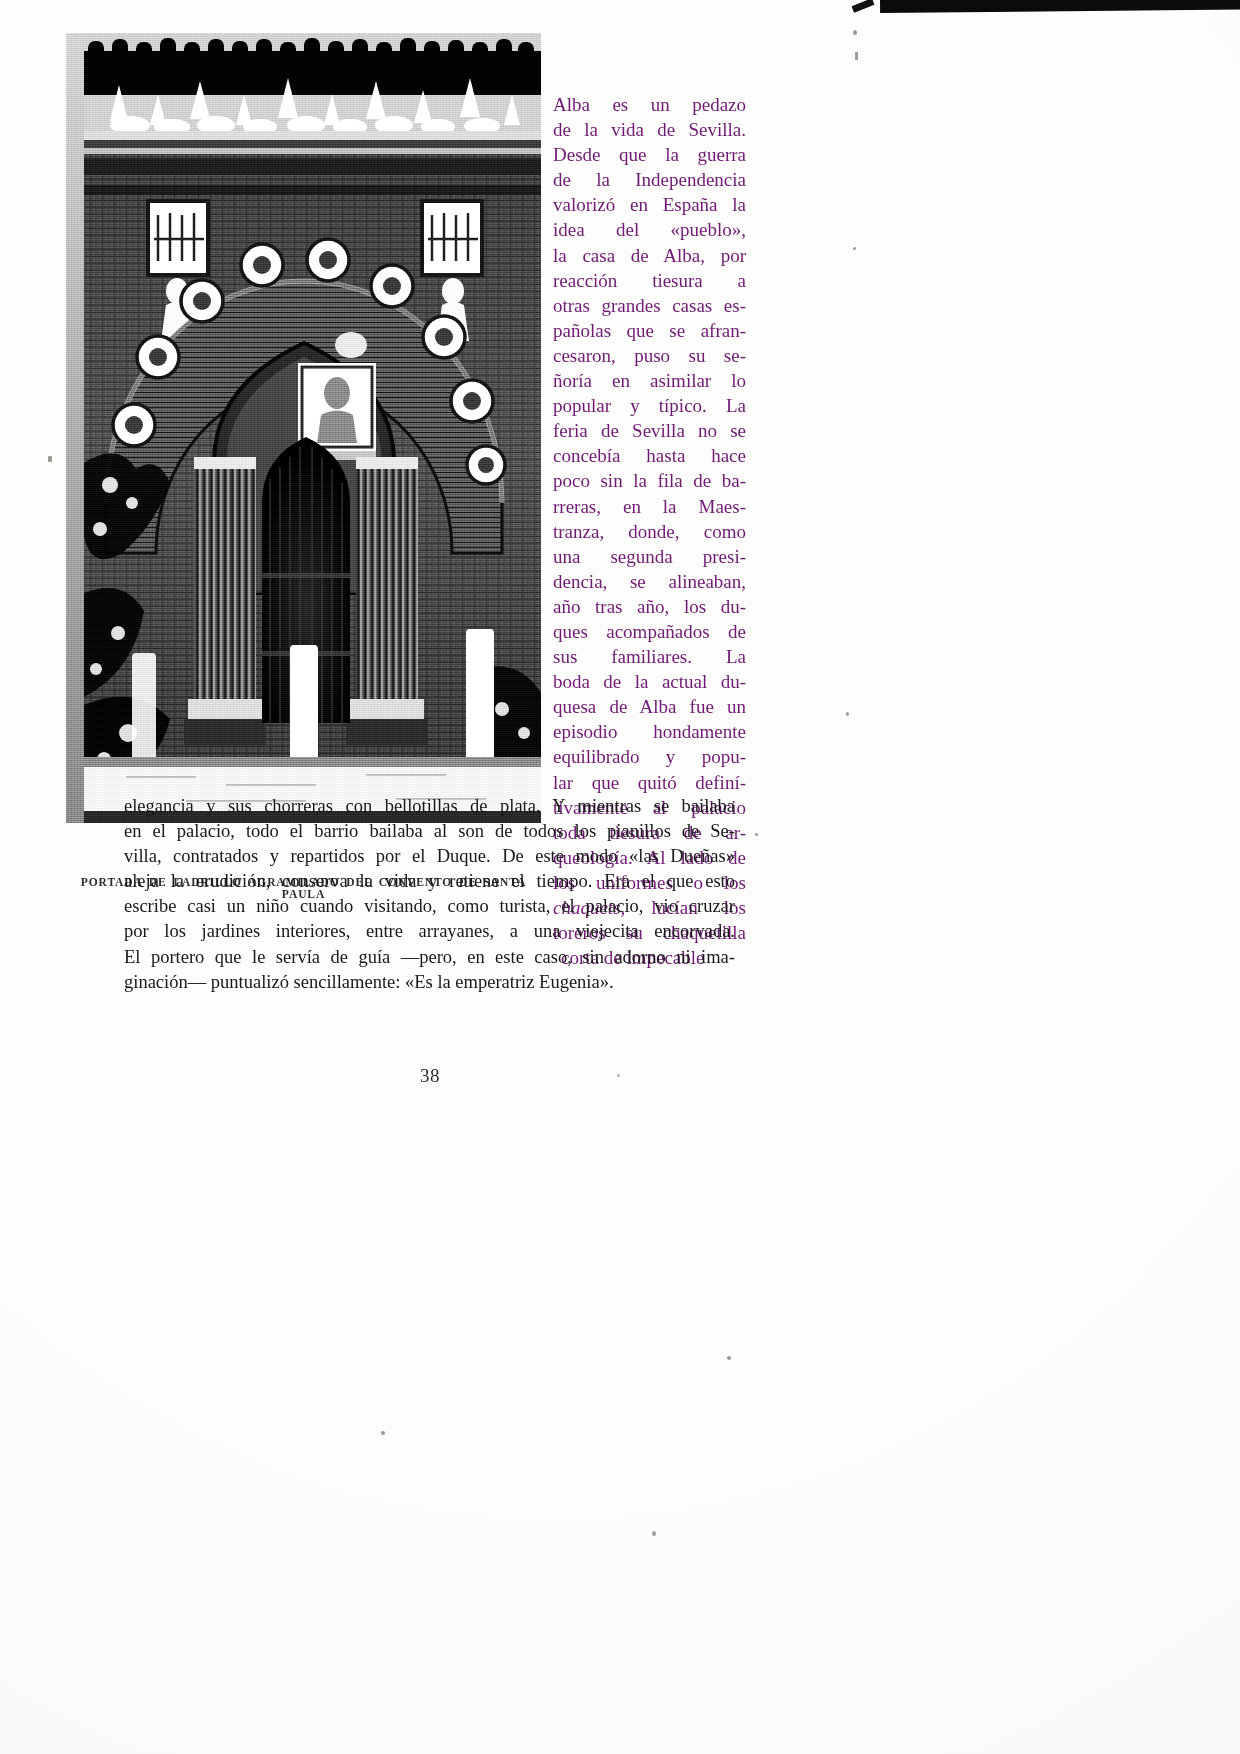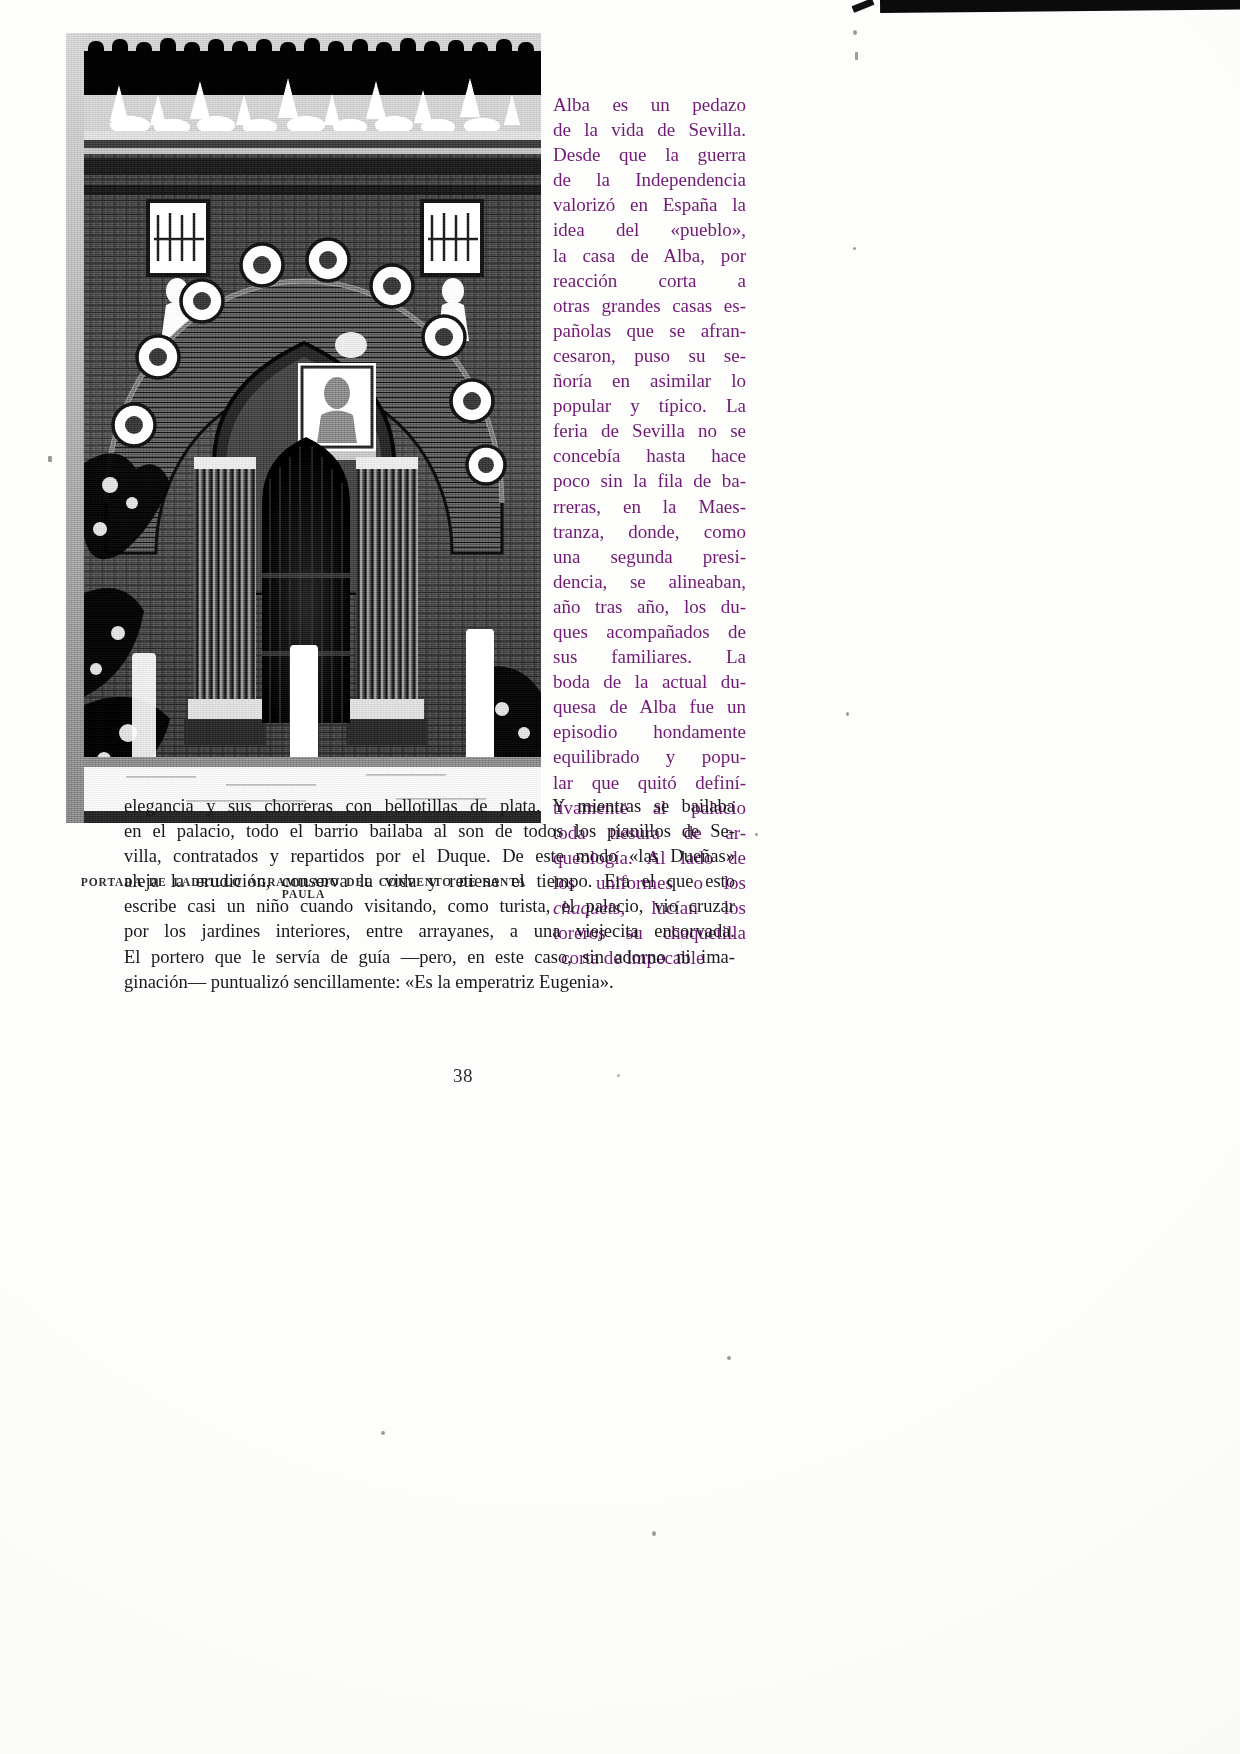--- a/index.html
+++ b/index.html
@@ -154,21 +154,20 @@
   
   .folio {
     position: absolute;
     left: 0;
     top: 1065px;
     width: 860px;
     text-align: center;
     font-size: 19px;
     color: #2a2a2c;
     letter-spacing: .5px;
-    margin-left: 33px;
   }
   .folio-dot {
     position: absolute;
     left: 617px;
     top: 1074px;
     width: 3px; height: 3px;
     background: #b4b4b0;
     border-radius: 50%;
   }
 </style>
@@ -408,21 +407,21 @@
 
   <div class="col-right">
     <p>
       <span class="ln">Alba es un pedazo</span>
       <span class="ln">de la vida de Sevilla.</span>
       <span class="ln">Desde que la guerra</span>
       <span class="ln">de la Independencia</span>
       <span class="ln">valorizó en España la</span>
       <span class="ln">idea del «pueblo»,</span>
       <span class="ln">la casa de Alba, por</span>
-      <span class="ln">reacción corta a</span>
+      <span class="ln">reacción tiesura a</span>
       <span class="ln">otras grandes casas es-</span>
       <span class="ln">pañolas que se afran-</span>
       <span class="ln">cesaron, puso su se-</span>
       <span class="ln">ñoría en asimilar lo</span>
       <span class="ln">popular y típico. La</span>
       <span class="ln">feria de Sevilla no se</span>
       <span class="ln">concebía hasta hace</span>
       <span class="ln">poco sin la fila de ba-</span>
       <span class="ln">rreras, en la Maes-</span>
       <span class="ln">tranza, donde, como</span>

